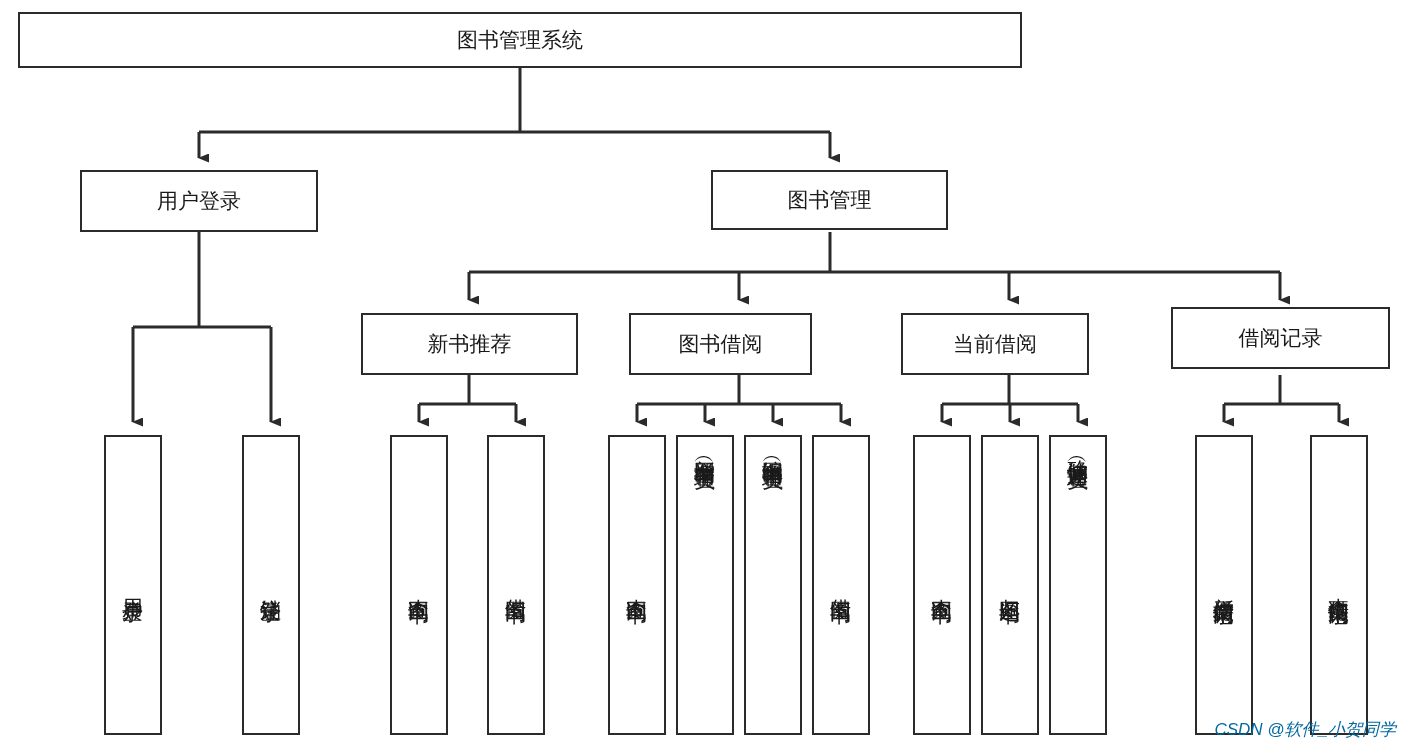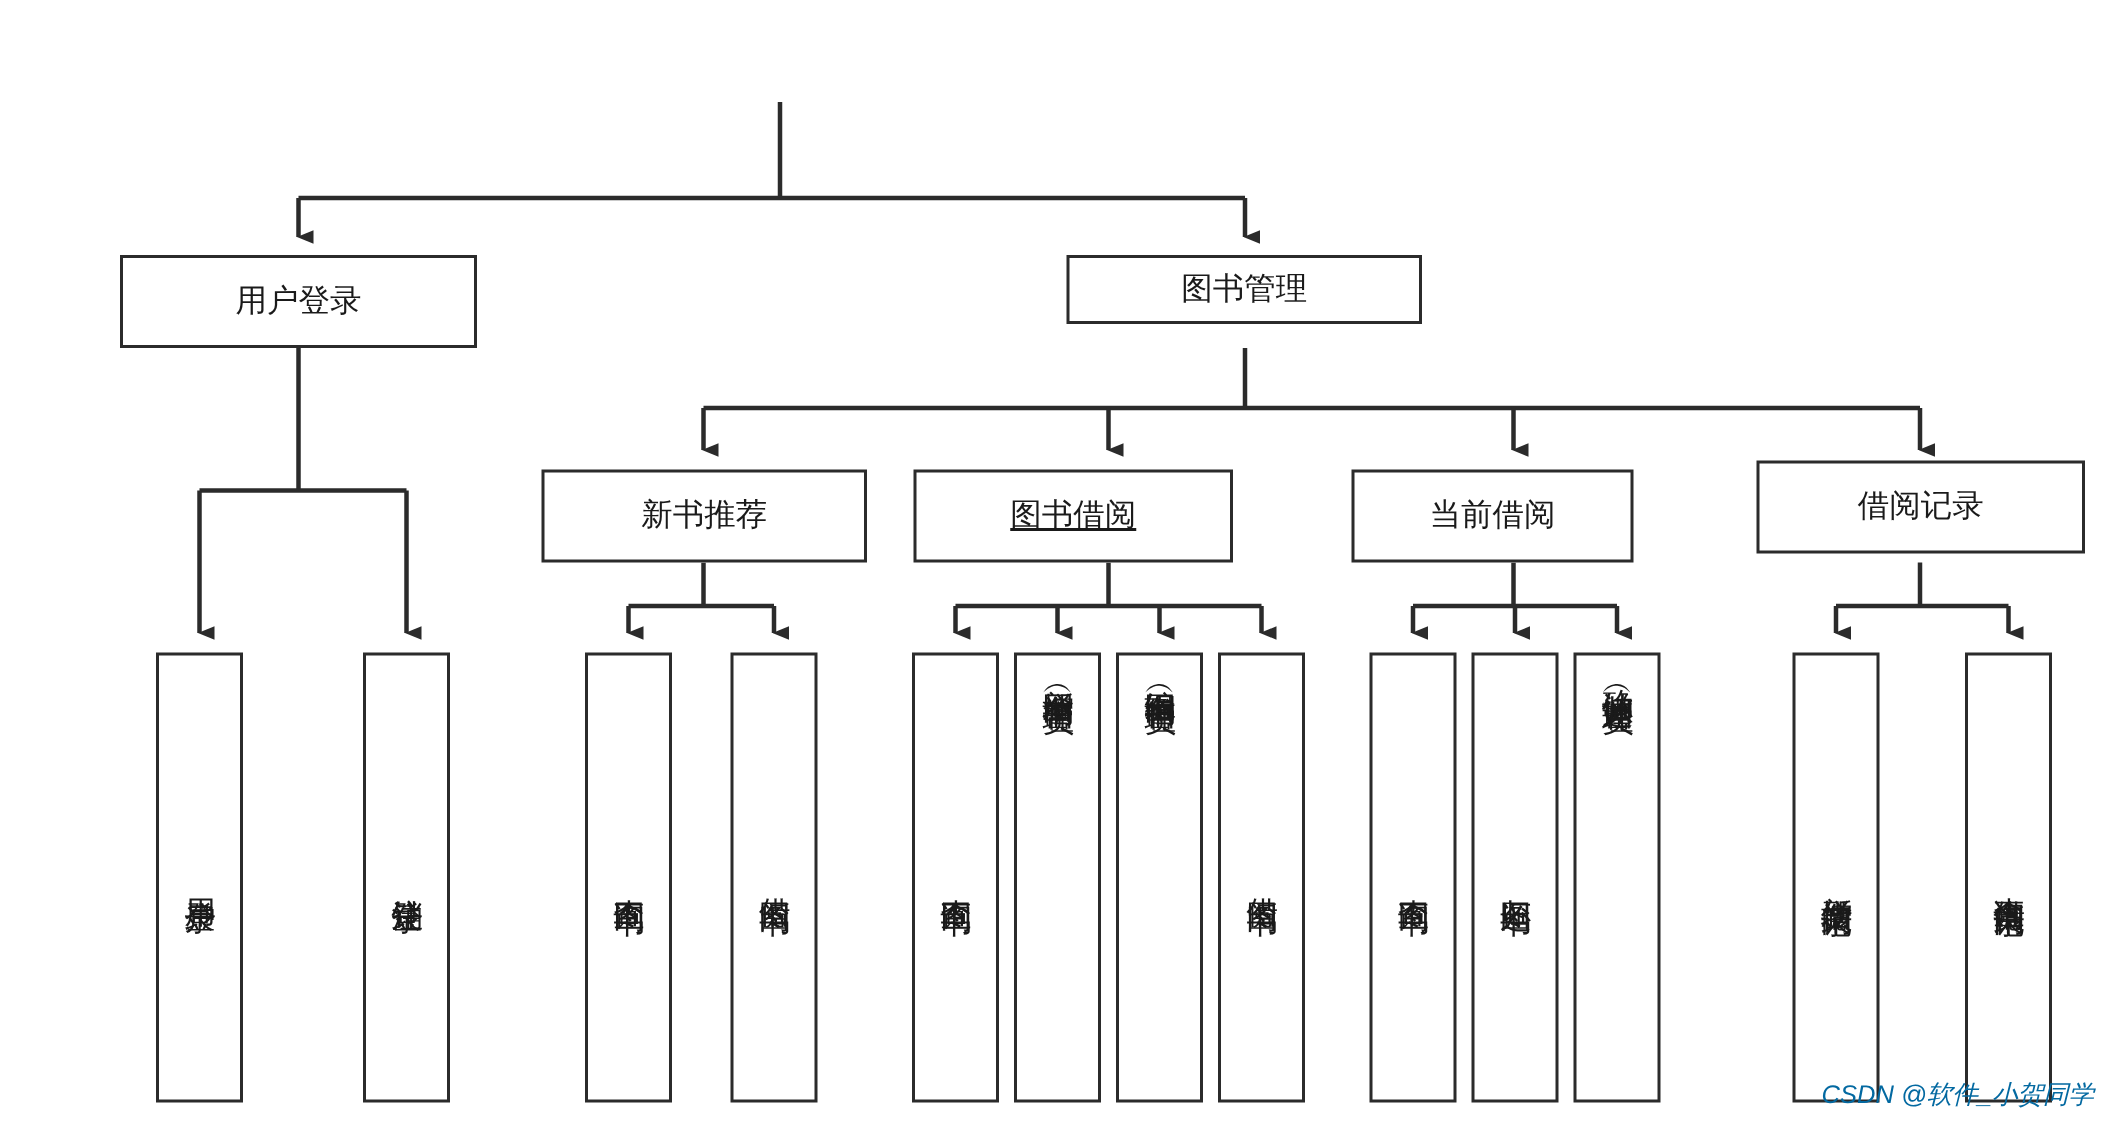--- a/index.html
+++ b/index.html
@@ -120,32 +120,35 @@
       <path d="M 1010 404 L 1010 422" marker-end="url(#arrowhead)"></path>
       <path d="M 1078 404 L 1078 422" marker-end="url(#arrowhead)"></path>
 
       <path d="M 1280 375 L 1280 404"></path>
       <path d="M 1224 404 L 1339 404"></path>
       <path d="M 1224 404 L 1224 422" marker-end="url(#arrowhead)"></path>
       <path d="M 1339 404 L 1339 422" marker-end="url(#arrowhead)"></path>
     </g>
   </svg>
 
+  <div class="node-box horiz" style="left:18px; top:12px; width:1004px; height:56px;">
+    <span class="node-label">图书管理系统</span>
+  </div>
 
   <div class="node-box horiz" style="left:80px; top:170px; width:238px; height:62px;">
     <span class="node-label">用户登录</span>
   </div>
-  <div class="node-box horiz" style="left:711px; top:170px; width:237px; height:46px;">
+  <div class="node-box horiz" style="left:711px; top:170px; width:237px; height:60px;">
     <span class="node-label">图书管理</span>
   </div>
 
   <div class="node-box horiz" style="left:361px; top:313px; width:217px; height:62px;align-items:center;">
     <span class="node-label">新书推荐</span>
   </div>
-  <div class="node-box horiz" style="left:609px; top:313px; width:213px; height:62px;text-decoration:underline;">
+  <div class="node-box horiz" style="left:629px; top:313px; width:183px; height:62px;">
     <span class="node-label">图书借阅</span>
   </div>
   <div class="node-box horiz" style="left:901px; top:313px; width:188px; height:62px;">
     <span class="node-label">当前借阅</span>
   </div>
   <div class="node-box horiz" style="left:1171px; top:307px; width:219px; height:62px;">
     <span class="node-label">借阅记录</span>
   </div>
 
   <div class="node-box vert center-v" style="left:104px; top:435px; width:58px; height:300px;">

